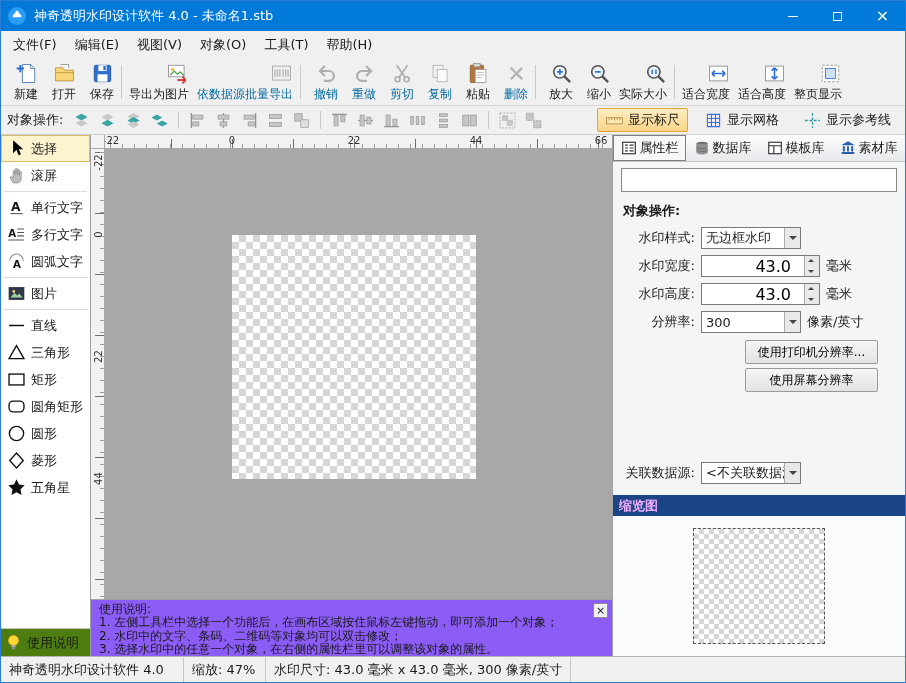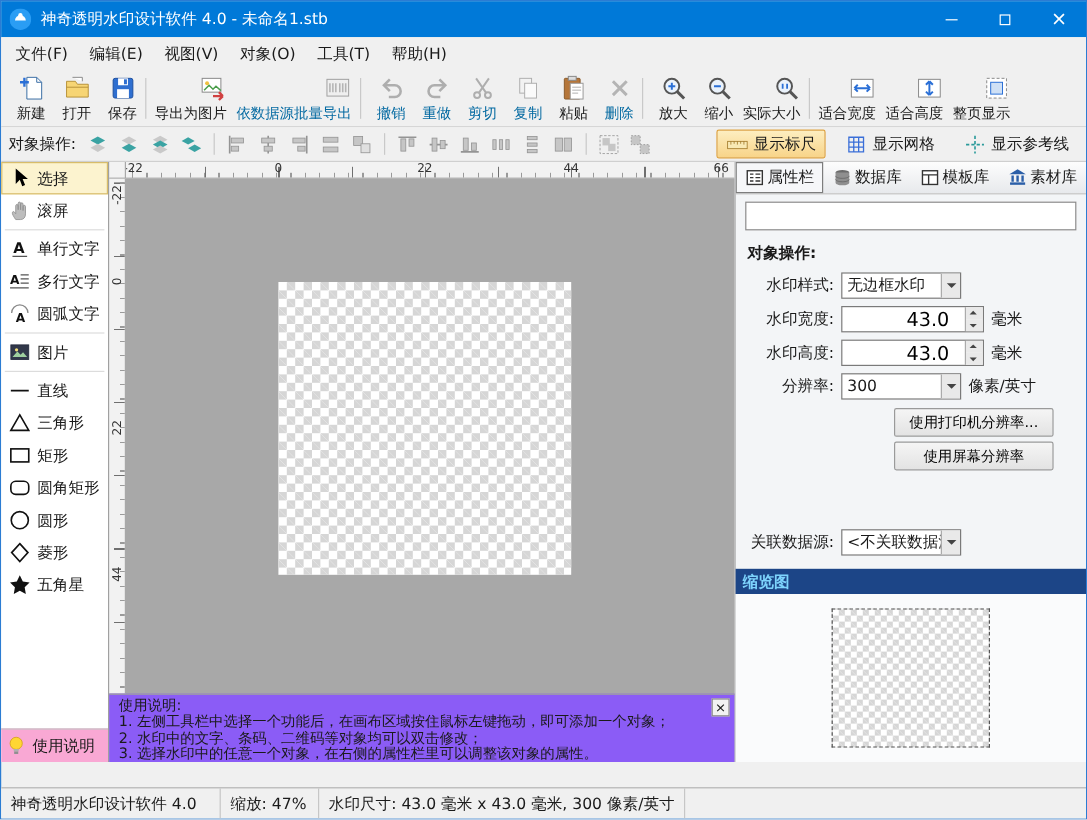--- a/index.html
+++ b/index.html
@@ -44,21 +44,21 @@
 .main{flex:1;display:flex;min-height:0;}
 
 
 .left-panel{width:90px;background:#fff;border-right:1px solid #a0a0a0;display:flex;flex-direction:column;flex:0 0 auto;}
 .tool{display:flex;align-items:center;gap:5px;height:27px;padding:0 3px 0 5px;flex:0 0 auto;border:1px solid transparent;}
 .tool svg{width:19px;height:19px;flex:0 0 auto;}
 .tool span{font-size:13px;white-space:nowrap;}
 .tool.selected{background:#fcf3cf;border:1px solid #d8bc6a;}
 .tool-sep{height:1px;background:#dcdcdc;margin:2px 3px;flex:0 0 auto;}
 .left-spacer{flex:1;}
-.help-row{border-top:1px solid #c6c6c6;background:#f9a8d4;display:flex;align-items:center;gap:4px;height:28px;padding:0 3px;flex:0 0 auto;}
+.help-row{border-top:1px solid #c6c6c6;background:#4d7c0f;display:flex;align-items:center;gap:4px;height:28px;padding:0 3px;flex:0 0 auto;}
 .help-row svg{width:19px;height:19px;}
 .help-row span{font-size:13px;white-space:nowrap;}
 
 
 .center{width:521px;display:flex;flex-direction:column;background:#a8a8a8;flex:0 0 auto;min-height:0;}
 .ruler-row{height:14px;display:flex;flex:0 0 auto;}
 .corner{width:14px;height:14px;background:#f2f2f2;border-right:1px solid #a8a8a8;border-bottom:1px solid #a8a8a8;flex:0 0 auto;}
 .h-ruler{flex:1;position:relative;background-color:#f2f2f2;border-bottom:1px solid #a8a8a8;overflow:hidden;
  background-image:repeating-linear-gradient(to right,#9a9a9a 0 1px,transparent 1px 12px),repeating-linear-gradient(to right,#6f6f6f 0 1px,transparent 1px 61px);
  background-size:100% 4px,100% 9px;background-position:5px 100%,5px 100%;background-repeat:no-repeat;}
@@ -99,26 +99,26 @@
 .numwrap{display:flex;margin-left:6px;border:1px solid #7a7a7a;background:#fff;height:22px;}
 .num{width:102px;border:0;outline:none;text-align:right;font-size:16px;padding-right:13px;font-family:inherit;background:transparent;}
 .spin{width:15px;display:flex;flex-direction:column;border-left:1px solid #ababab;}
 .spin span{flex:1;background:#e9e9e9;position:relative;}
 .spin .up::after{content:"";position:absolute;left:3px;top:3px;border:3.5px solid transparent;border-bottom-color:#444;border-top-width:0;}
 .spin .dn::after{content:"";position:absolute;left:3px;top:4px;border:3.5px solid transparent;border-top-color:#444;border-bottom-width:0;}
 .unit{margin-left:6px;font-size:13px;white-space:nowrap;}
 .btn-row{margin:4px 0 0 80px;flex:0 0 auto;}
 .pbtn{width:133px;height:24px;background:linear-gradient(#f5f5f5,#e3e3e3);border:1px solid #9a9a9a;border-radius:2px;font-size:12px;font-family:inherit;white-space:nowrap;margin-left:44px;}
 .spacer{flex:1;min-height:6px;}
-.thumb-header{height:21px;background:#1c4587;color:#7dd3fc;font-weight:bold;font-size:13px;display:flex;align-items:center;padding-left:6px;flex:0 0 auto;margin:8px -8px 0;}
+.thumb-header{height:21px;background:#1c4587;color:#f0abfc;font-weight:bold;font-size:13px;display:flex;align-items:center;padding-left:6px;flex:0 0 auto;margin:8px -8px 0;}
 .thumb-area{height:140px;margin:0 -8px;background:#fafbfc;display:flex;align-items:center;justify-content:center;flex:0 0 auto;}
 .thumb-doc{width:132px;height:116px;border:1px dashed #555;background-size:10px 10px !important;background-position:0 0,5px 5px !important;}
 
 
-.statusbar{height:26px;background:#f0f0f0;border-top:1px solid #b4b4b4;display:flex;align-items:center;font-size:13px;flex:0 0 auto;margin-top:21px;}
+.statusbar{height:26px;background:#f0f0f0;border-top:1px solid #b4b4b4;display:flex;align-items:center;font-size:13px;flex:0 0 auto;}
 .sseg{padding:0 8px;border-right:1px solid #c6c6c6;height:100%;display:flex;align-items:center;white-space:nowrap;overflow:hidden;}
 .sseg1{width:183px;}
 .sseg2{width:82px;}
 </style>
 </head>
 <body>
 
 <svg width="0" height="0" style="position:absolute">
   <defs>
     <symbol id="sym-new" viewBox="0 0 28 28">

